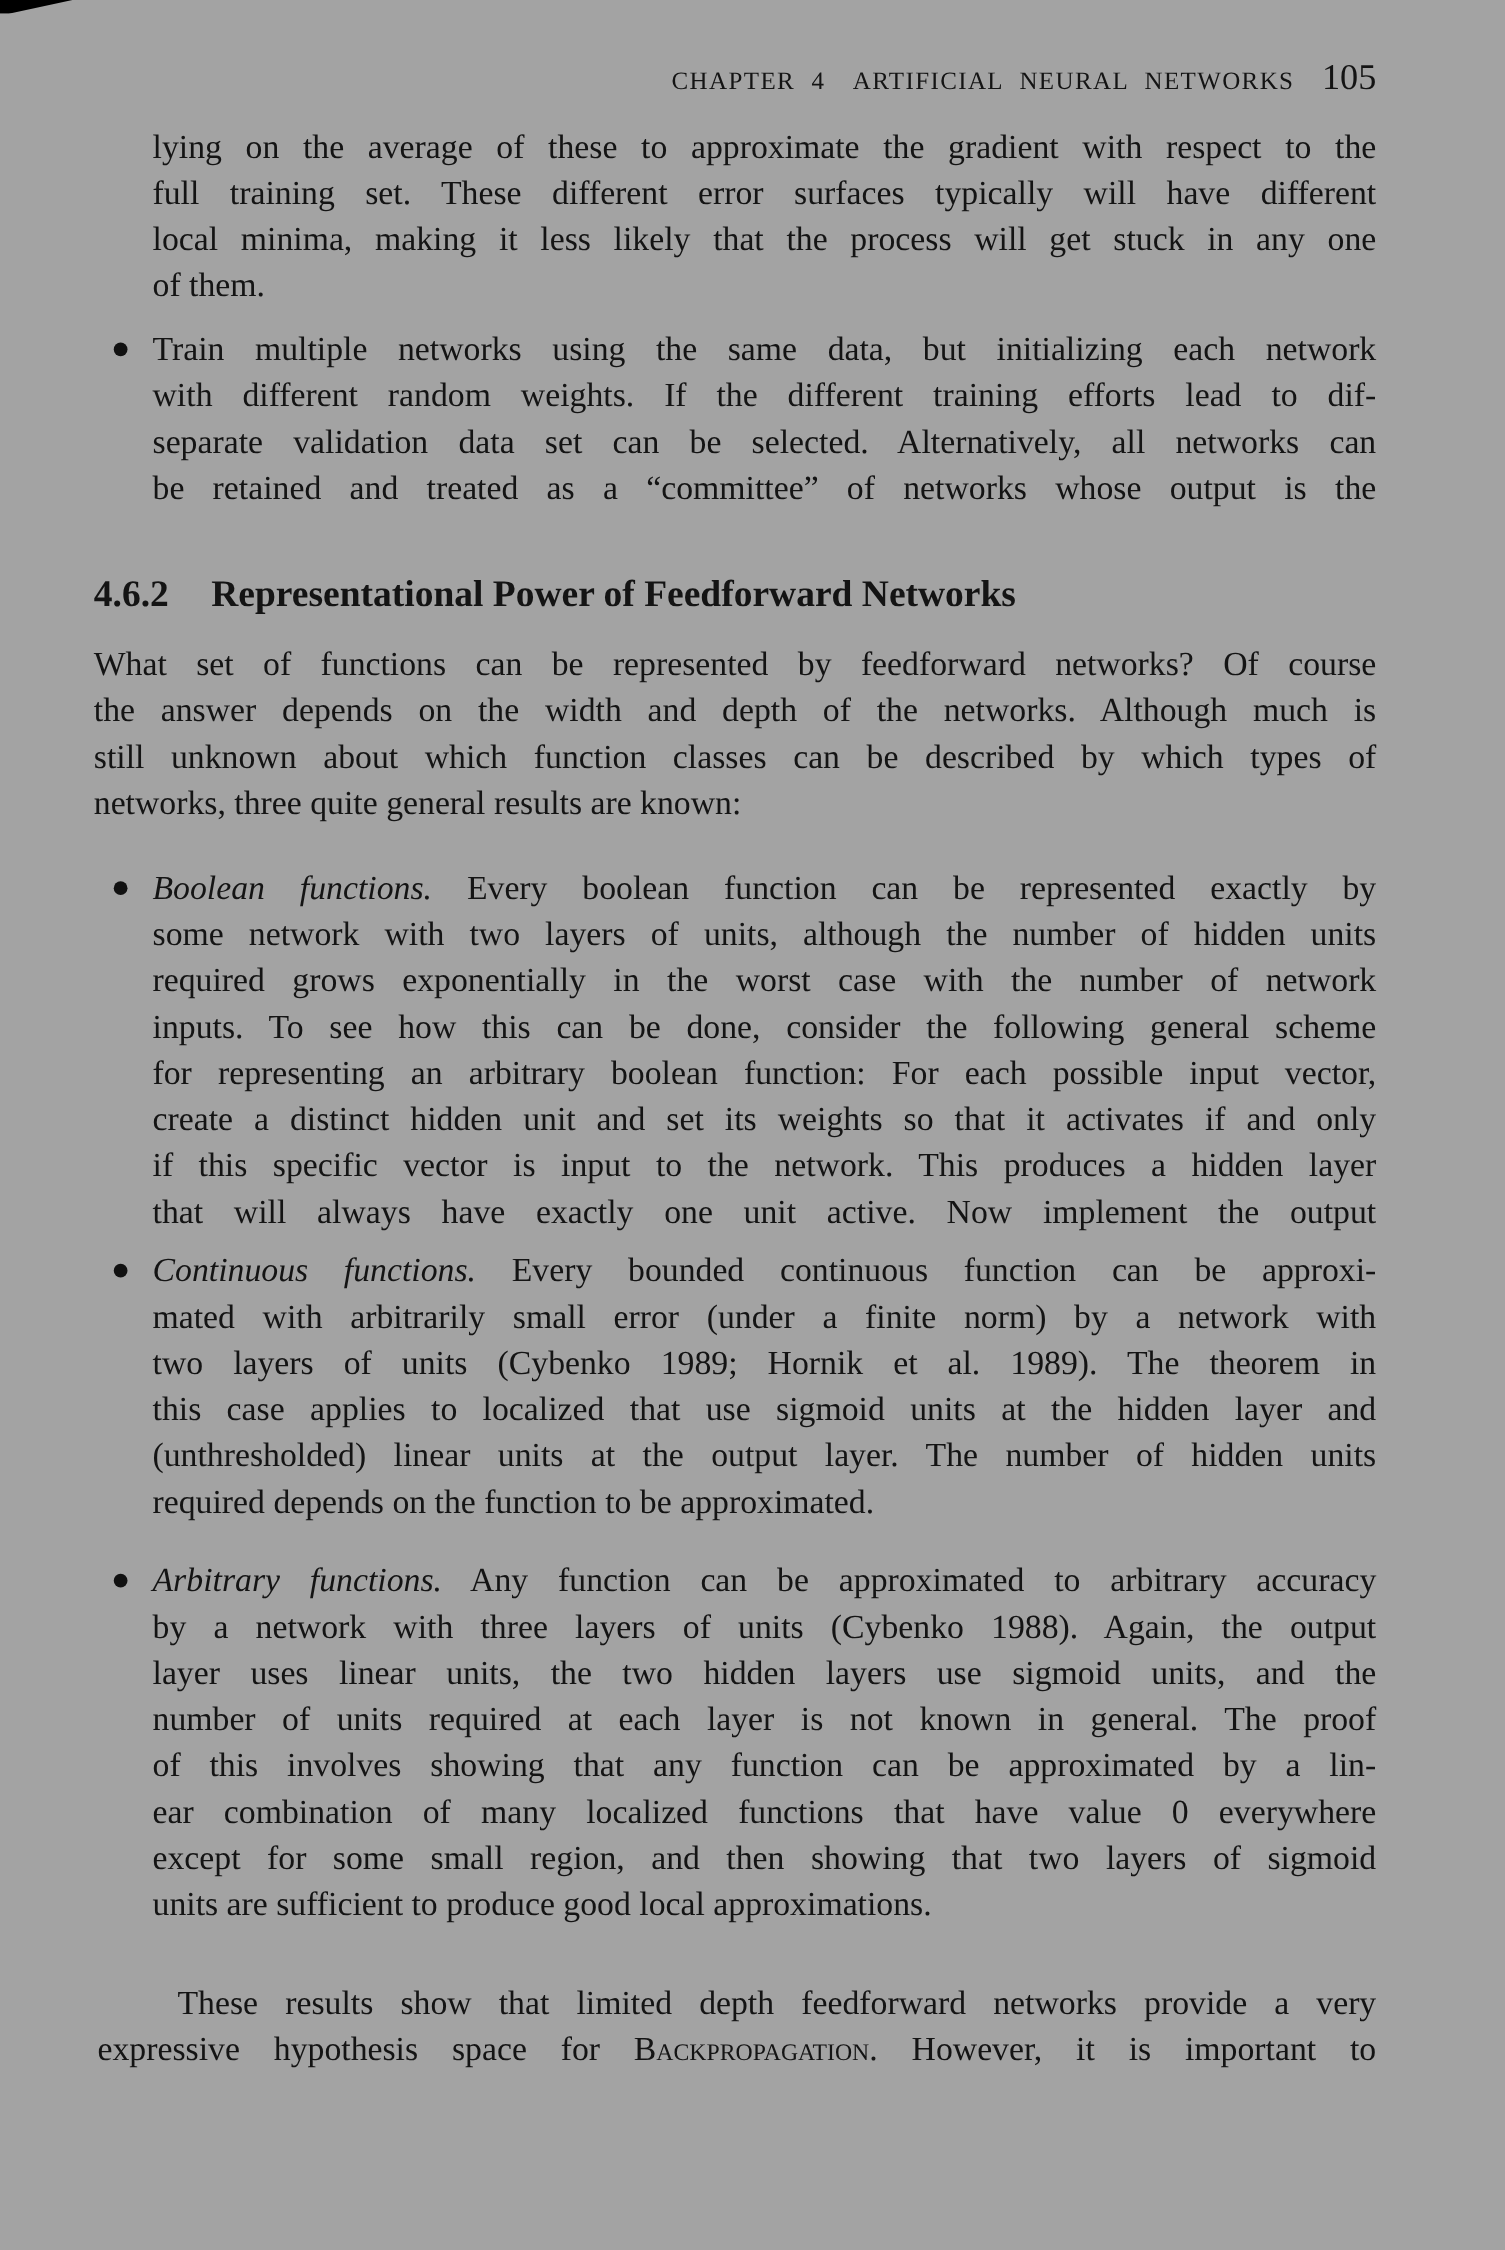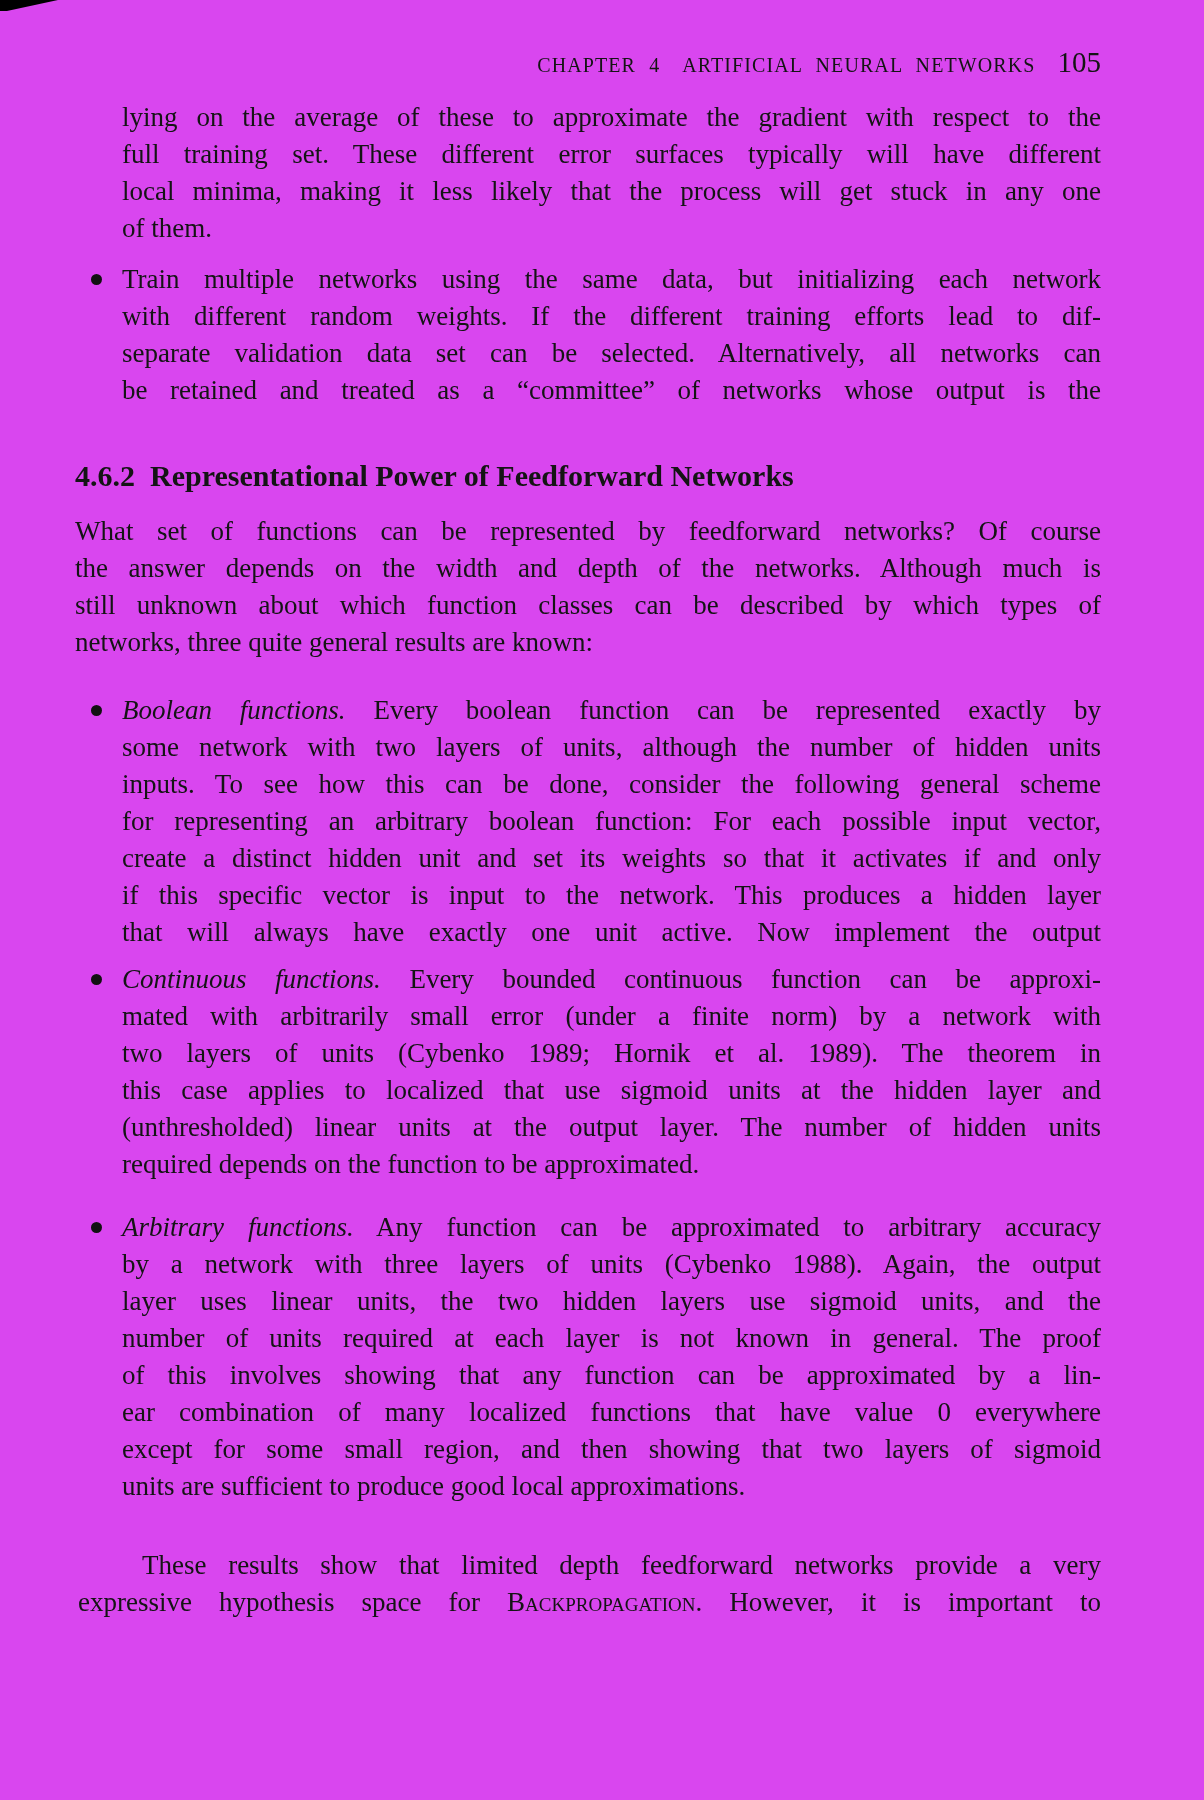--- a/index.html
+++ b/index.html
@@ -1,20 +1,20 @@
 <!DOCTYPE html>
 <html><head>
 <meta charset="utf-8">
 <style>
   html, body { margin: 0; padding: 0; background: #ffffff; }
   .page {
     position: relative;
     width: 1204px;
     height: 1800px;
-    background: #d946ef;
+    background: #a3a3a3;
     font-family: "Liberation Serif", serif;
     color: #141414;
     overflow: hidden;
   }
   .corner-mark {
     position: absolute;
     top: 0; left: 0;
     width: 58px; height: 11px;
     background: #000;
     clip-path: polygon(0 0, 100% 0, 12% 100%, 0 100%);
@@ -48,21 +48,21 @@
   .bullet-item .bullet-dot {
     position: absolute;
     left: -31px; top: 13px;
     width: 11px; height: 11px;
     border-radius: 50%;
     background: #111;
   }
   .mt-bullet-a { margin-top: 14px; }
   .section-heading {
     display: flex;
-    gap: 15px;
+    gap: 34px;
     align-items: baseline;
     font-weight: bold;
     font-size: 30px;
     margin-top: 50px;
     margin-bottom: 20px;
   }
   .mt-bullet-b { margin-top: 31px; }
   .mt-bullet-c { margin-top: 10px; }
   .mt-bullet-d { margin-top: 26px; }
   .lead { font-style: italic; }
@@ -114,20 +114,21 @@
       </div>
 
     <div class="body-text bullet-item mt-bullet-b">
       <span class="bullet-dot"></span>
       <div class="tline">
         <span class="lead">Boolean functions.</span>
         <span>Every boolean function can be represented exactly by</span>
       </div>
       <div>
           <div class="tline">some network with two layers of units, although the number of hidden units</div>
+          <div class="tline">required grows exponentially in the worst case with the number of network</div>
           <div class="tline">inputs. To see how this can be done, consider the following general scheme</div>
           <div class="tline">for representing an arbitrary boolean function: For each possible input vector,</div>
           <div class="tline">create a distinct hidden unit and set its weights so that it activates if and only</div>
           <div class="tline">if this specific vector is input to the network. This produces a hidden layer</div>
           <div class="tline">that will always have exactly one unit active. Now implement the output</div>
         </div>
     </div>
 
     <div class="body-text bullet-item mt-bullet-c">
       <span class="bullet-dot"></span>

